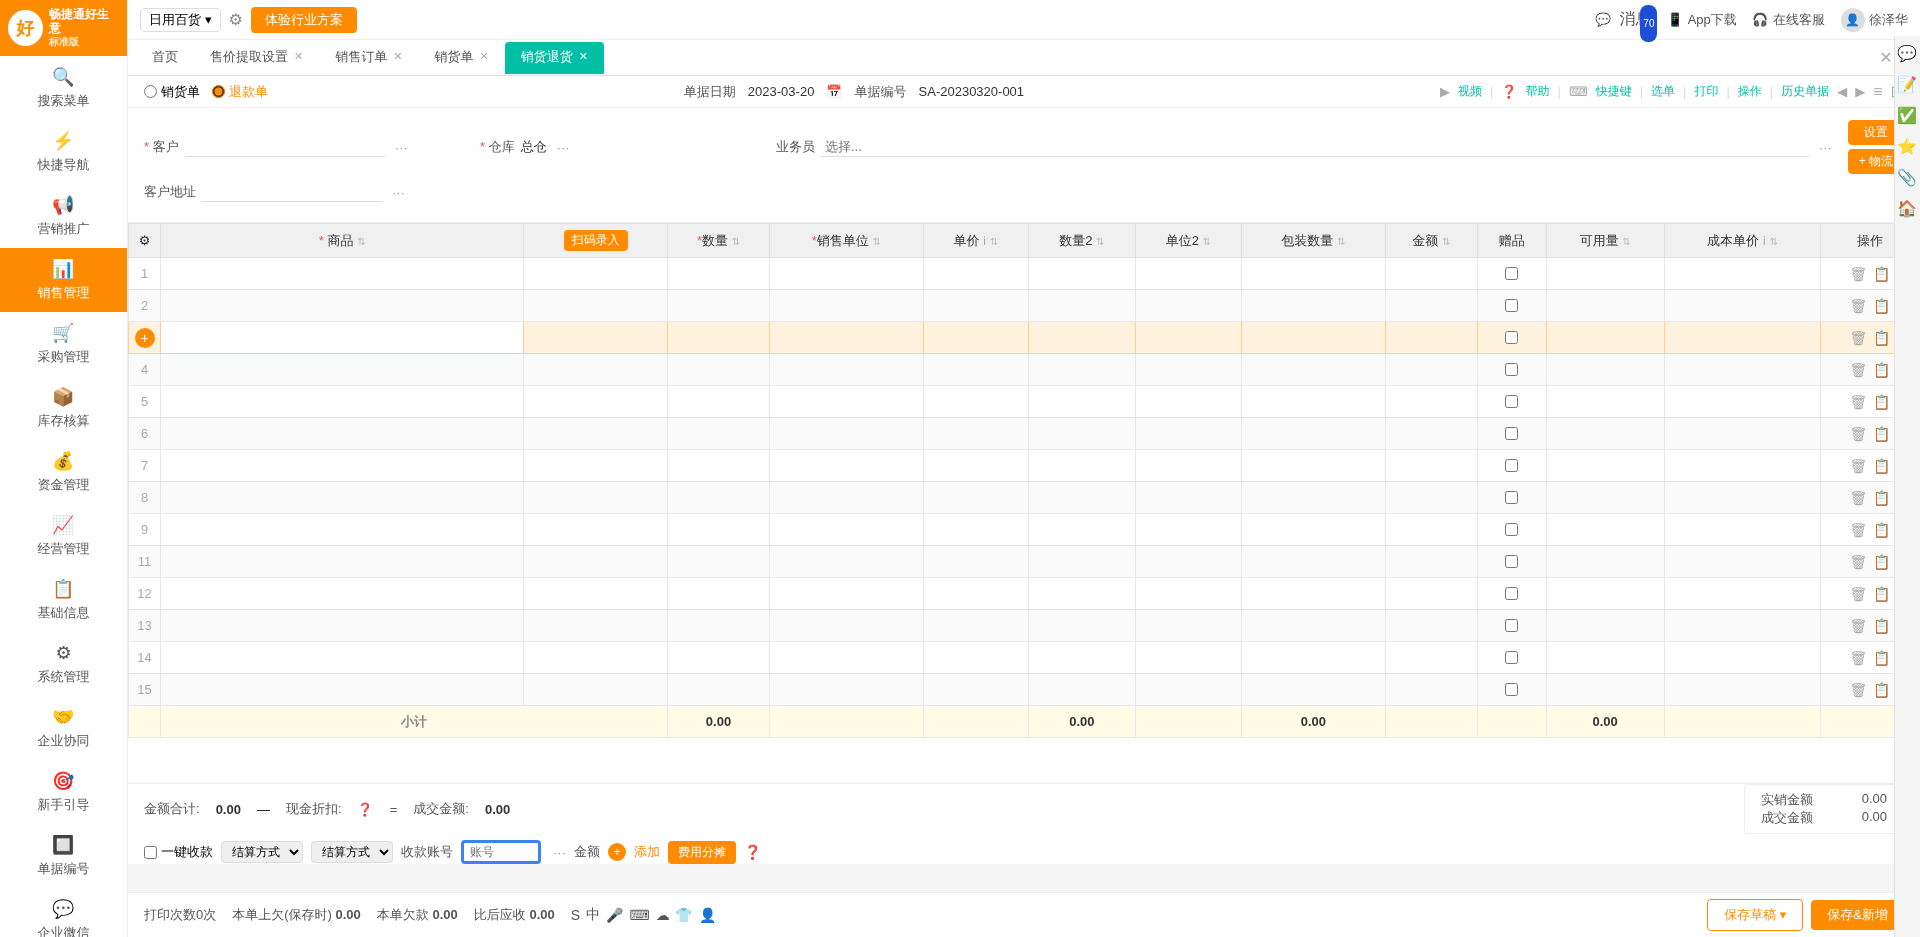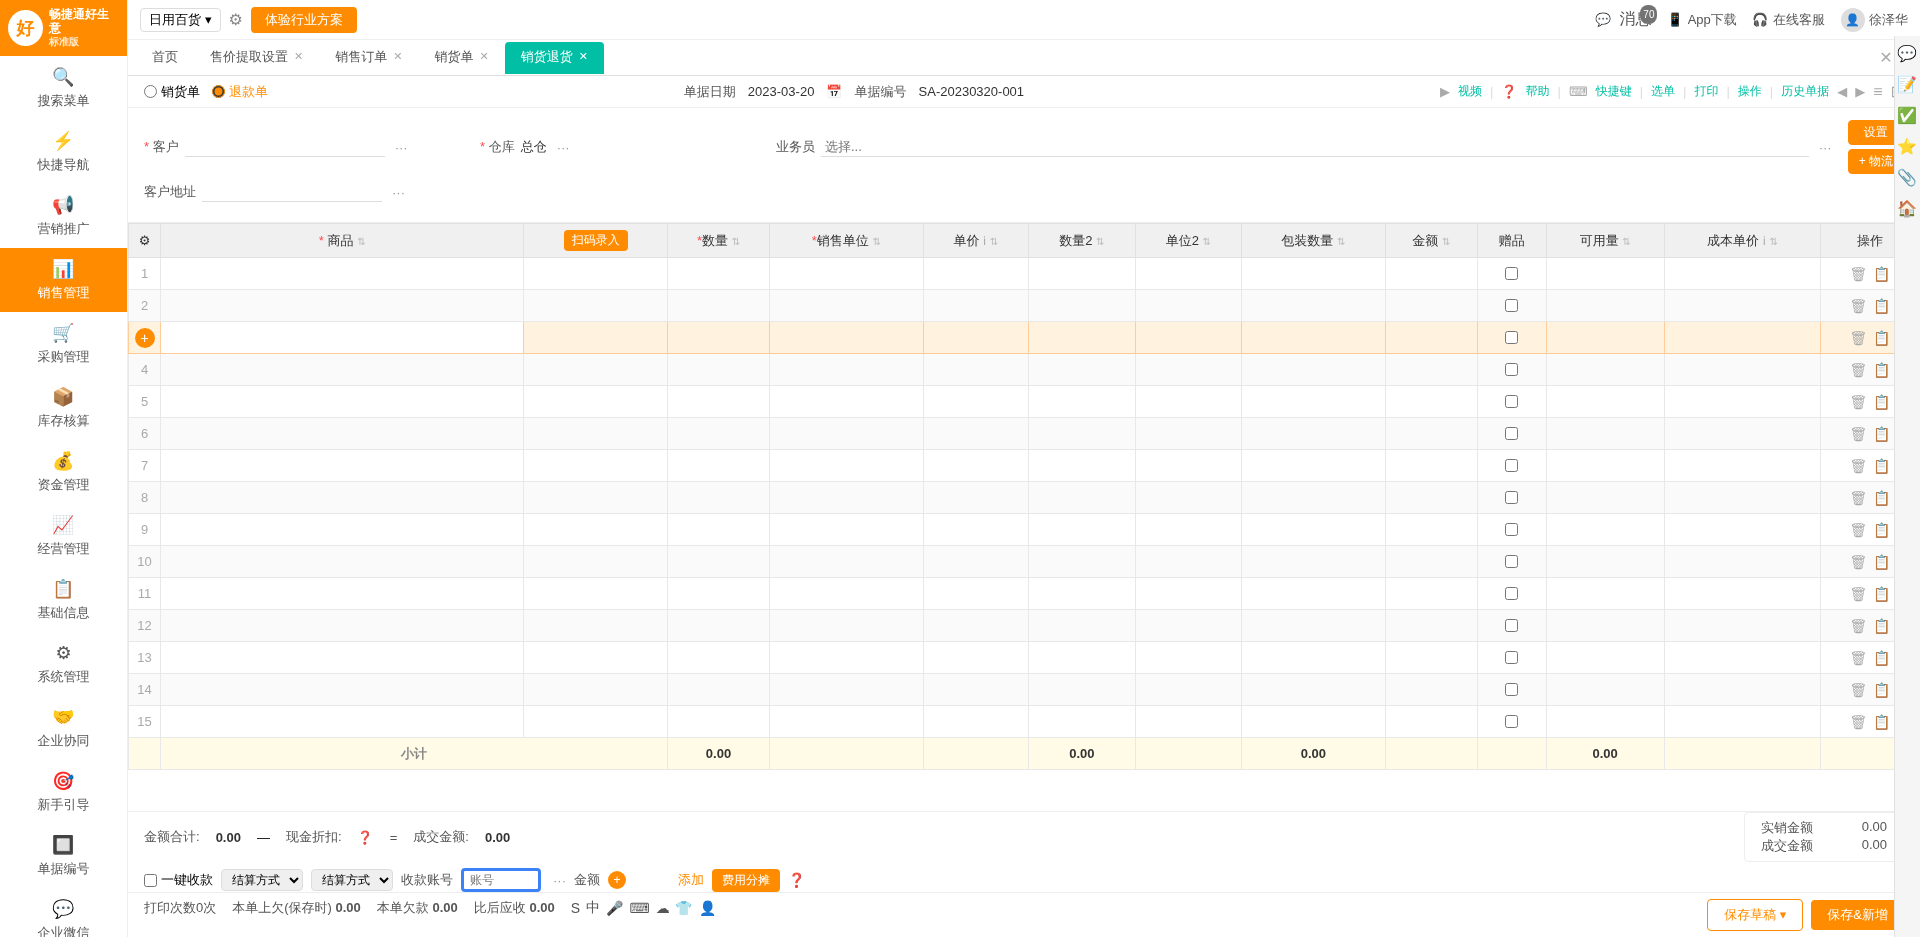--- a/index.html
+++ b/index.html
@@ -16,21 +16,21 @@
     
     .main { flex: 1; display: flex; flex-direction: column; overflow: hidden; }
 
     
     .topbar { height: 40px; background: #fff; border-bottom: 1px solid #eee; display: flex; align-items: center; padding: 0 12px; gap: 8px; justify-content: space-between; }
     .topbar-left { display: flex; align-items: center; gap: 8px; }
     .topbar-select { display: flex; align-items: center; gap: 4px; border: 1px solid #ddd; border-radius: 4px; padding: 2px 8px; cursor: pointer; background: #fff; }
     .topbar-btn { background: #ff8c00; color: #fff; border: none; border-radius: 4px; padding: 4px 14px; cursor: pointer; font-size: 13px; }
     .topbar-right { display: flex; align-items: center; gap: 16px; color: #555; font-size: 13px; }
     .topbar-right .msg-icon { position: relative; cursor: pointer; }
-    .msg-badge { position: absolute; top: -4px; right: -6px; background: #737373; color: #fff; border-radius: 8px; font-size: 10px; padding: 4px 3px; }
+    .msg-badge { position: absolute; top: -4px; right: -6px; background: #1d4ed8; color: #fff; border-radius: 8px; font-size: 10px; padding: 13px 3px; }
     .topbar-right-item { display: flex; align-items: center; gap: 4px; cursor: pointer; }
 
     
     .tabs { display: flex; align-items: center; background: #fff; border-bottom: 1px solid #e0e0e0; padding: 0 8px; height: 36px; }
     .tab { padding: 6px 16px; cursor: pointer; color: #555; border-bottom: 2px solid transparent; display: flex; align-items: center; gap: 6px; font-size: 13px; white-space: nowrap; }
     .tab.active { color: #fff; background: #00bfa5; border-radius: 4px 4px 0 0; }
     .tab .close { color: #aaa; font-size: 11px; }
     .tab.active .close { color: #fff; }
     .tabs-end { margin-left: auto; display: flex; gap: 6px; }
 
@@ -76,21 +76,21 @@
     .footer-row2 { display: flex; align-items: center; gap: 8px; }
     .footer-checkbox { display: flex; align-items: center; gap: 4px; }
     .footer-select { border: 1px solid #ddd; border-radius: 4px; padding: 2px 6px; font-size: 12px; }
     .footer-input { border: 3px solid #3b82f6; border-radius: 4px; padding: 2px 6px; font-size: 12px; width: 80px; }
     .footer-dots { color: #999; margin-left: 4px; cursor: pointer; }
     .fee-btn { background: #ff8c00; color: #fff; border: none; border-radius: 4px; padding: 3px 10px; cursor: pointer; font-size: 12px; }
     .add-btn-small { background: #ff8c00; color: #fff; border: none; border-radius: 50%; width: 18px; height: 18px; display: inline-flex; align-items: center; justify-content: center; cursor: pointer; font-size: 12px; }
     .question-icon { color: #aaa; cursor: pointer; font-size: 14px; }
 
     
-    .bottom-bar { background: #fff; border-top: 1px solid #eee; padding: 6px 16px; display: flex; align-items: flex-start; justify-content: space-between; }
+    .bottom-bar { background: #fff; border-top: 1px solid #eee; padding: 6px 16px; display: flex; align-items: center; justify-content: space-between; margin-top: 28px; }
     .bottom-bar-left { display: flex; gap: 16px; color: #555; font-size: 12px; align-items: center; }
     .bottom-bar-right { display: flex; gap: 8px; align-items: center; }
     .save-draft-btn { background: #fff; border: 1px solid #ff8c00; color: #ff8c00; border-radius: 4px; padding: 6px 16px; cursor: pointer; }
     .save-new-btn { background: #ff8c00; border: none; color: #fff; border-radius: 4px; padding: 6px 16px; cursor: pointer; }
     .amount-row { display: flex; justify-content: space-between; font-size: 13px; color: #555; }
 
     
     .right-sidebar { width: 26px; background: #f5f5f5; border-left: 1px solid #e0e0e0; display: flex; flex-direction: column; align-items: center; padding: 8px 0; gap: 12px; }
     .right-sidebar-icon { color: #aaa; cursor: pointer; font-size: 16px; writing-mode: horizontal-tb; }
 
@@ -579,45 +579,20 @@
               <td></td>
               <td></td>
               <td>
                 <div class="action-icons">
                   <span class="action-icon">🗑</span>
                   <span class="action-icon">📋</span>
                 </div>
               </td>
             </tr>
           <tr>
-              <td><span class="row-num">10</span></td>
-              <td></td>
-              <td></td>
-              <td></td>
-              <td></td>
-              <td></td>
-              <td></td>
-              <td></td>
-              <td></td>
-              <td></td>
-              <td>
-                <div class="checkbox-cell">
-                  <input type="checkbox" style="">
-                </div>
-              </td>
-              <td></td>
-              <td></td>
-              <td>
-                <div class="action-icons">
-                  <span class="action-icon">🗑</span>
-                  <span class="action-icon">📋</span>
-                </div>
-              </td>
-            </tr>
-          <tr>
               <td><span class="row-num">11</span></td>
               <td></td>
               <td></td>
               <td></td>
               <td></td>
               <td></td>
               <td></td>
               <td></td>
               <td></td>
               <td></td>
@@ -788,21 +763,21 @@
           <option>结算方式</option>
         </select>
         <select class="footer-select">
           <option>结算方式</option>
         </select>
         <span style="color:#555;">收款账号</span>
         <input class="footer-input" placeholder="账号" style="">
         <span class="footer-dots">···</span>
         <span style="color:#555;">金额</span>
         <span class="add-btn-small">+</span>
-        <span style="color:#ff8c00;margin-left:44px;">添加</span>
+        <span style="color:#ff8c00;">添加</span>
         <button class="fee-btn">费用分摊</button>
         <span class="question-icon">❓</span>
       </div>
     </div>
 
     <div class="bottom-bar">
       <div class="bottom-bar-left">
         <span>打印次数0次</span>
         <span>
           <span>本单上欠(保存时)</span>

